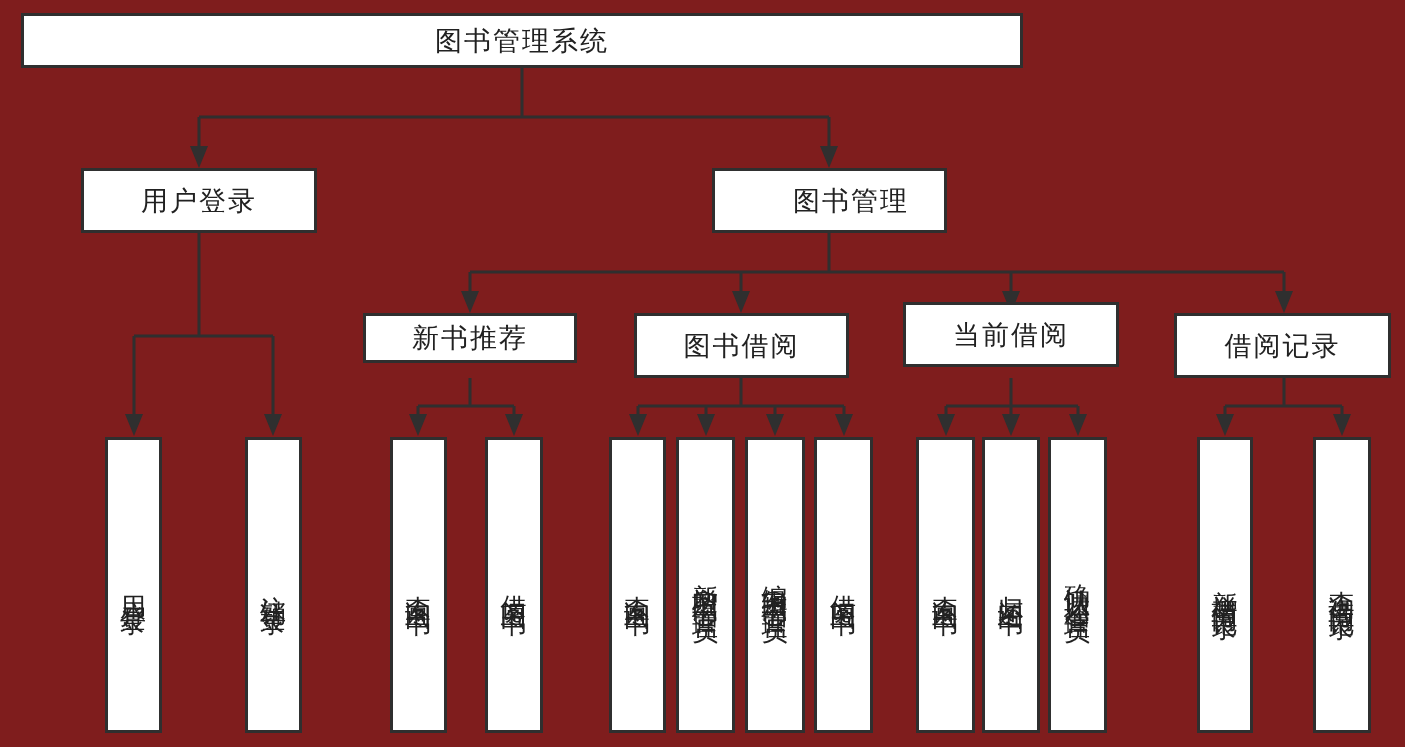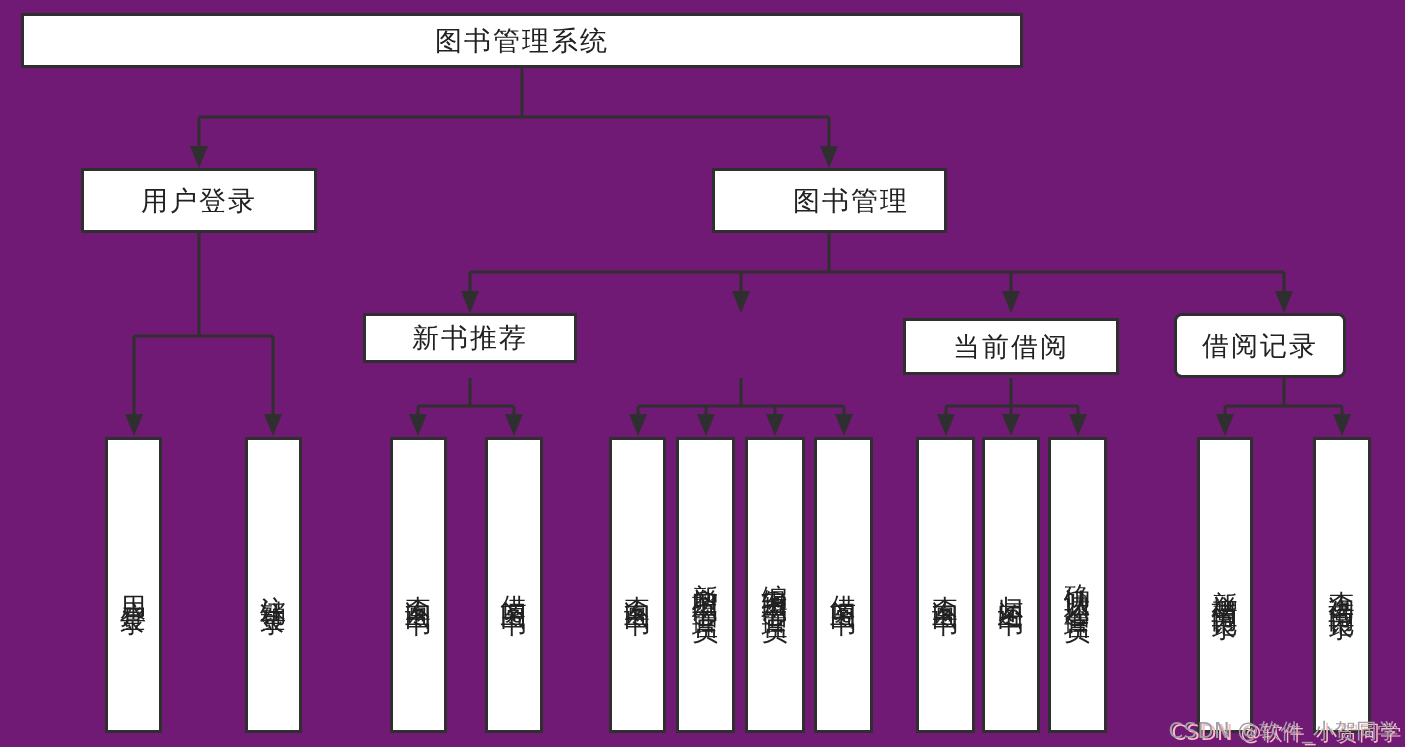--- a/index.html
+++ b/index.html
@@ -5,21 +5,21 @@
   html, body {
     margin: 0;
     padding: 0;
     background: #ffffff;
     font-family: "DejaVu Sans", "Liberation Sans", sans-serif;
   }
   #canvas {
     position: relative;
     width: 1405px;
     height: 747px;
-    background: #701a75;
+    background: #7f1d1d;
     overflow: hidden;
   }
   svg.connectors {
     position: absolute;
     left: 0;
     top: 0;
     width: 1405px;
     height: 747px;
   }
   .node {
@@ -110,24 +110,27 @@
   <div class="node h" style="left:81px; top:168px; width:236px; height:65px;">
     <span>用户登录</span>
   </div>
   <div class="node h" style="left:712px; top:168px; width:235px; height:65px;padding-left:43px;">
     <span>图书管理</span>
   </div>
 
   <div class="node h" style="left:363px; top:313px; width:214px; height:50px;">
     <span>新书推荐</span>
   </div>
-  <div class="node h" style="left:903px; top:318px; width:216px; height:57px;justify-content:center;">
+  <div class="node h" style="left:634px; top:313px; width:215px; height:65px;">
+    <span>图书借阅</span>
+  </div>
+  <div class="node h" style="left:903px; top:302px; width:216px; height:65px;justify-content:center;">
     <span>当前借阅</span>
   </div>
-  <div class="node h" style="left:1174px; top:313px; width:172px; height:65px;border-radius:8px;">
+  <div class="node h" style="left:1174px; top:313px; width:217px; height:65px;">
     <span>借阅记录</span>
   </div>
 
   <div class="node leaf" style="left:105px; top:437px; width:57px; height:296px;">
     <span class="vtext">用户登录</span>
   </div>
   <div class="node leaf" style="left:245px; top:437px; width:57px; height:296px;">
     <span class="vtext">注销登录</span>
   </div>
 
@@ -161,15 +164,14 @@
     <span class="vtext">确认归还（管理员）</span>
   </div>
 
   <div class="node leaf" style="left:1197px; top:437px; width:56px; height:296px;">
     <span class="vtext">新增借阅记录</span>
   </div>
   <div class="node leaf" style="left:1313px; top:437px; width:58px; height:296px;">
     <span class="vtext">查询借阅记录</span>
   </div>
 
-  <div class="watermark">CSDN @软件_小贺同学</div>
 
 </div>
 
 </body></html>

